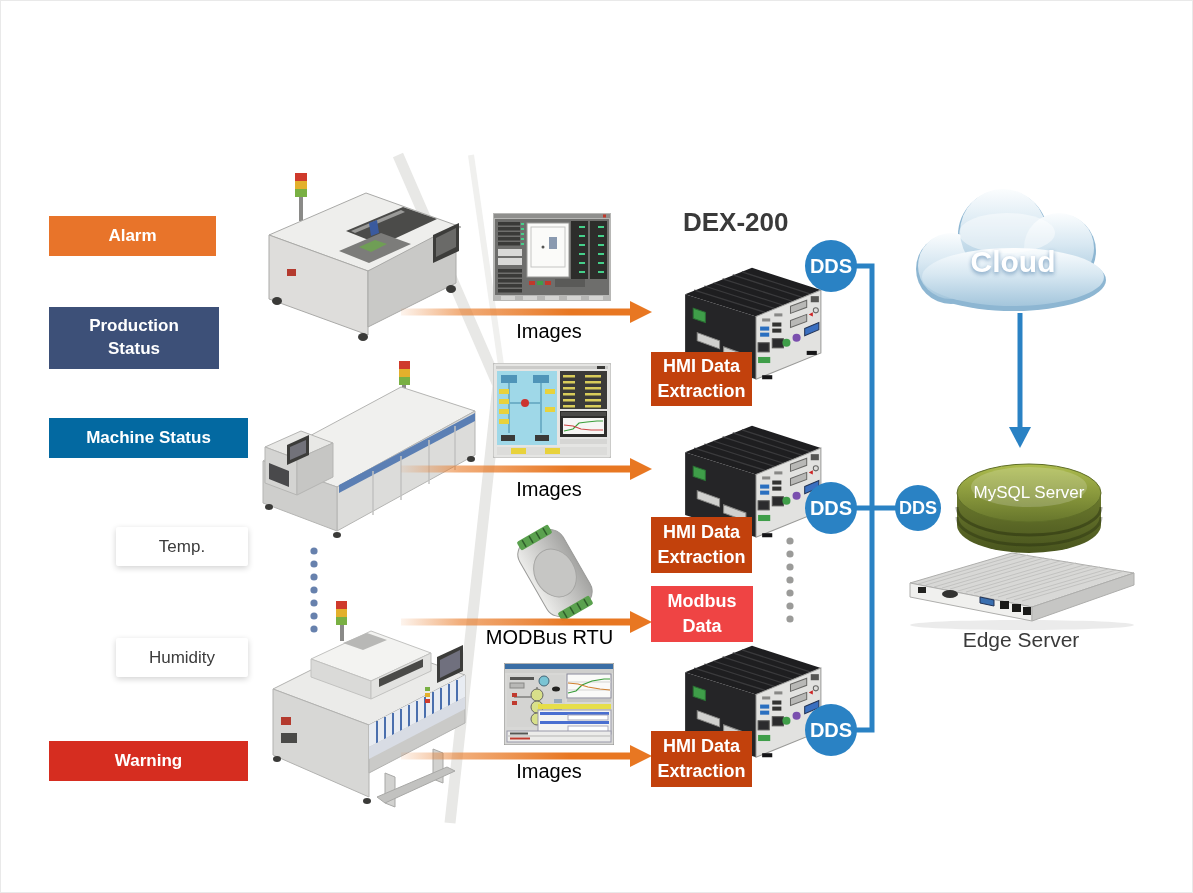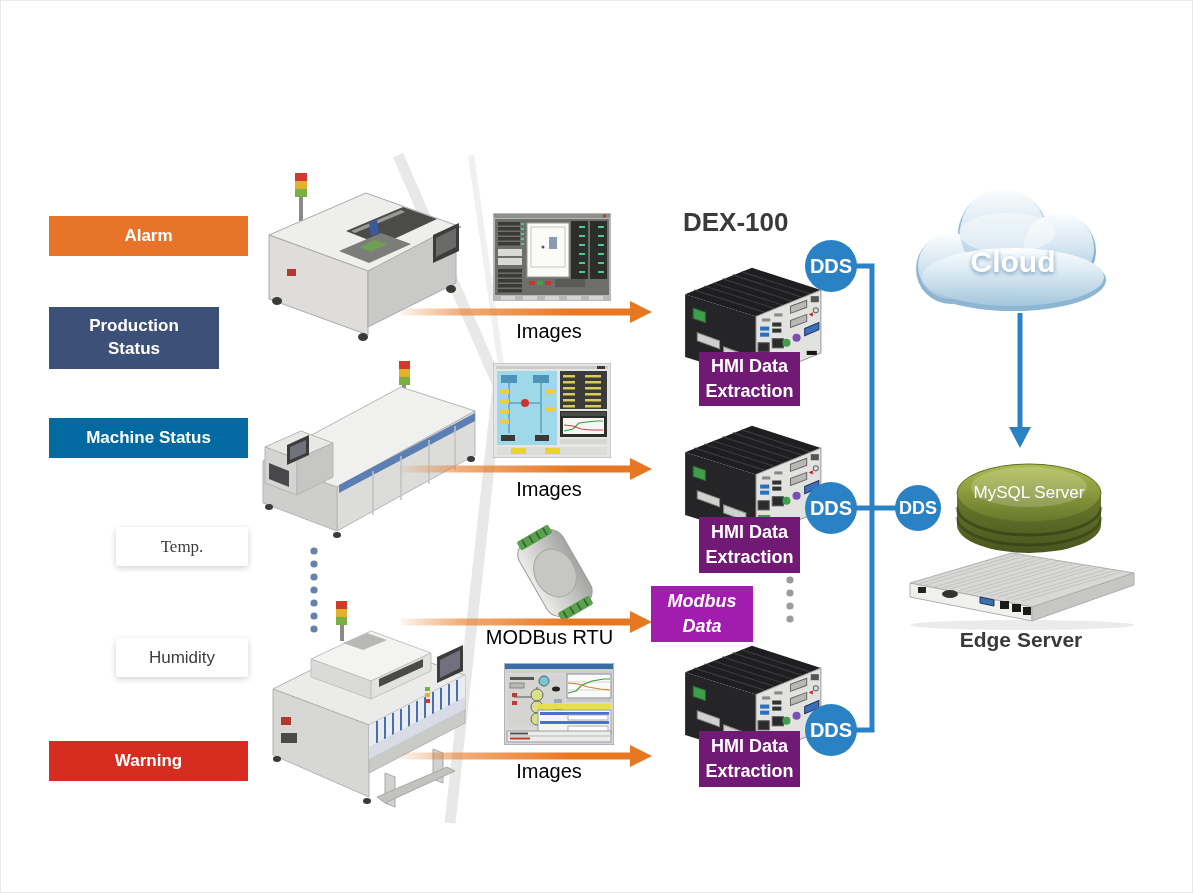--- a/index.html
+++ b/index.html
@@ -26,69 +26,69 @@
   }
   .caption {
     position:absolute; text-align:center; color:#000000; font-size:20px;
     font-weight:400; z-index:4;
   }
   .tag {
     position:absolute; display:flex; align-items:center; justify-content:center;
     color:#ffffff; font-weight:700; font-size:18px; text-align:center;
     white-space:pre-line; line-height:1.4; z-index:4;
   }
-  .tag-green { background:#701a75;margin-left:48px; }
-  .tag-blue  { background:#a21caf;font-style:italic; }
+  .tag-green { background:#c2410c; }
+  .tag-blue  { background:#ef4444; }
   .dds {
     position:absolute; border-radius:50%; background:#2a82c4; color:#ffffff;
     font-weight:700; font-size:20px; display:flex; align-items:center;
     justify-content:center; z-index:5;
   }
   .dex-title {
     position:absolute; left:682px; top:206px; font-size:26px; font-weight:700;
     color:#3a3a3a; z-index:4;
   }
   .cloud-label {
     position:absolute; left:898px; top:244px; width:228px; text-align:center;
     color:#ffffff; font-size:30px; font-weight:700; z-index:4;
     text-shadow:0 2px 4px rgba(110,150,185,0.95);
   }
   .db-label {
     position:absolute; left:950px; top:482px; width:156px; text-align:center;
     color:#ffffff; font-size:17px; z-index:4;
   }
   .edge-label {
     position:absolute; left:895px; top:627px; width:250px; text-align:center;
-    color:#3a3a3a; font-size:21px; font-weight:700; z-index:4;
+    color:#3a3a3a; font-size:21px; font-weight:400; z-index:4;
   }
   .z0 { z-index:0; } .z1 { z-index:1; } .z2 { z-index:2; } .z3 { z-index:3; }
   
   #banner-alarm { background:#e8742a; }
   #banner-production { background:#3d5078; }
   #banner-machine { background:#0369a1; }
   #banner-warning { background:#d62d20; }
 </style>
 </head>
 <body>
 
 <div class="canvas">
 
   <svg class="layer z0" width="1193" height="893">
     <path d="M397 154 L497 384 L449 822" fill="none" stroke="#e8e8e6" stroke-width="11" stroke-linejoin="round"></path>
     <path d="M470 154 L502 378" fill="none" stroke="#f0f0ee" stroke-width="6"></path>
   </svg>
 
 
-  <div class="banner" id="banner-alarm" style="left:48px;top:215px;width:199px;height:40px;">Alarm</div>
+  <div class="banner" id="banner-alarm" style="left:48px;top:215px;width:167px;height:40px;">Alarm</div>
   <div class="banner" id="banner-production" style="left:48px;top:306px;width:170px;height:62px;">Production
 Status</div>
   <div class="banner" id="banner-machine" style="left:48px;top:417px;width:199px;height:40px;">Machine Status</div>
   <div class="banner" id="banner-warning" style="left:48px;top:740px;width:199px;height:40px;">Warning</div>
 
-  <div class="sensor" style="left:115px;top:526px;width:132px;height:39px;font-family:Liberation Serif, serif;">Temp.</div>
+  <div class="sensor" style="left:115px;top:526px;width:132px;height:39px;">Temp.</div>
   <div class="sensor" style="left:115px;top:637px;width:132px;height:39px;">Humidity</div>
 
   <svg class="abs z1" style="left:250px;top:172px;" width="230" height="172" viewBox="0 0 230 172">
     <g>
       <rect x="48" y="24" width="4" height="24" fill="#8a8a88"></rect>
       <rect x="44" y="0" width="12" height="8" fill="#cf3a2c"></rect>
       <rect x="44" y="8" width="12" height="8" fill="#e3b02c"></rect>
       <rect x="44" y="16" width="12" height="8" fill="#79b043"></rect>
     </g>
     <g stroke="#aaaaa8" stroke-width="1">
@@ -408,21 +408,21 @@
         <circle cx="789" cy="605" r="3.6"></circle>
       <circle cx="789" cy="618" r="3.6"></circle>
     </g>
   </svg>
 
   <div class="caption" style="left:500px;top:319px;width:96px;">Images</div>
   <div class="caption" style="left:500px;top:477px;width:96px;">Images</div>
   <div class="caption" style="left:476px;top:625px;width:145px;">MODBus RTU</div>
   <div class="caption" style="left:500px;top:759px;width:96px;">Images</div>
 
-  <div class="dex-title">DEX-100</div>
+  <div class="dex-title">DEX-200</div>
 
   <svg class="abs z2" style="left:676px;top:262px;" width="152" height="118" viewBox="0 0 150 115">
     <polygon points="8,30 74,4 142,26 78,52" fill="#1e1e20"></polygon>
     <g stroke="#3a3a3c" stroke-width="1.2">
       <line x1="17" y1="26" x2="87" y2="48"></line>
         <line x1="27" y1="22" x2="96" y2="44"></line>
       <line x1="36" y1="19" x2="105" y2="41"></line>
         <line x1="45" y1="15" x2="114" y2="37"></line>
       <line x1="55" y1="11" x2="123" y2="33"></line>
         <line x1="64" y1="8" x2="132" y2="30"></line>

